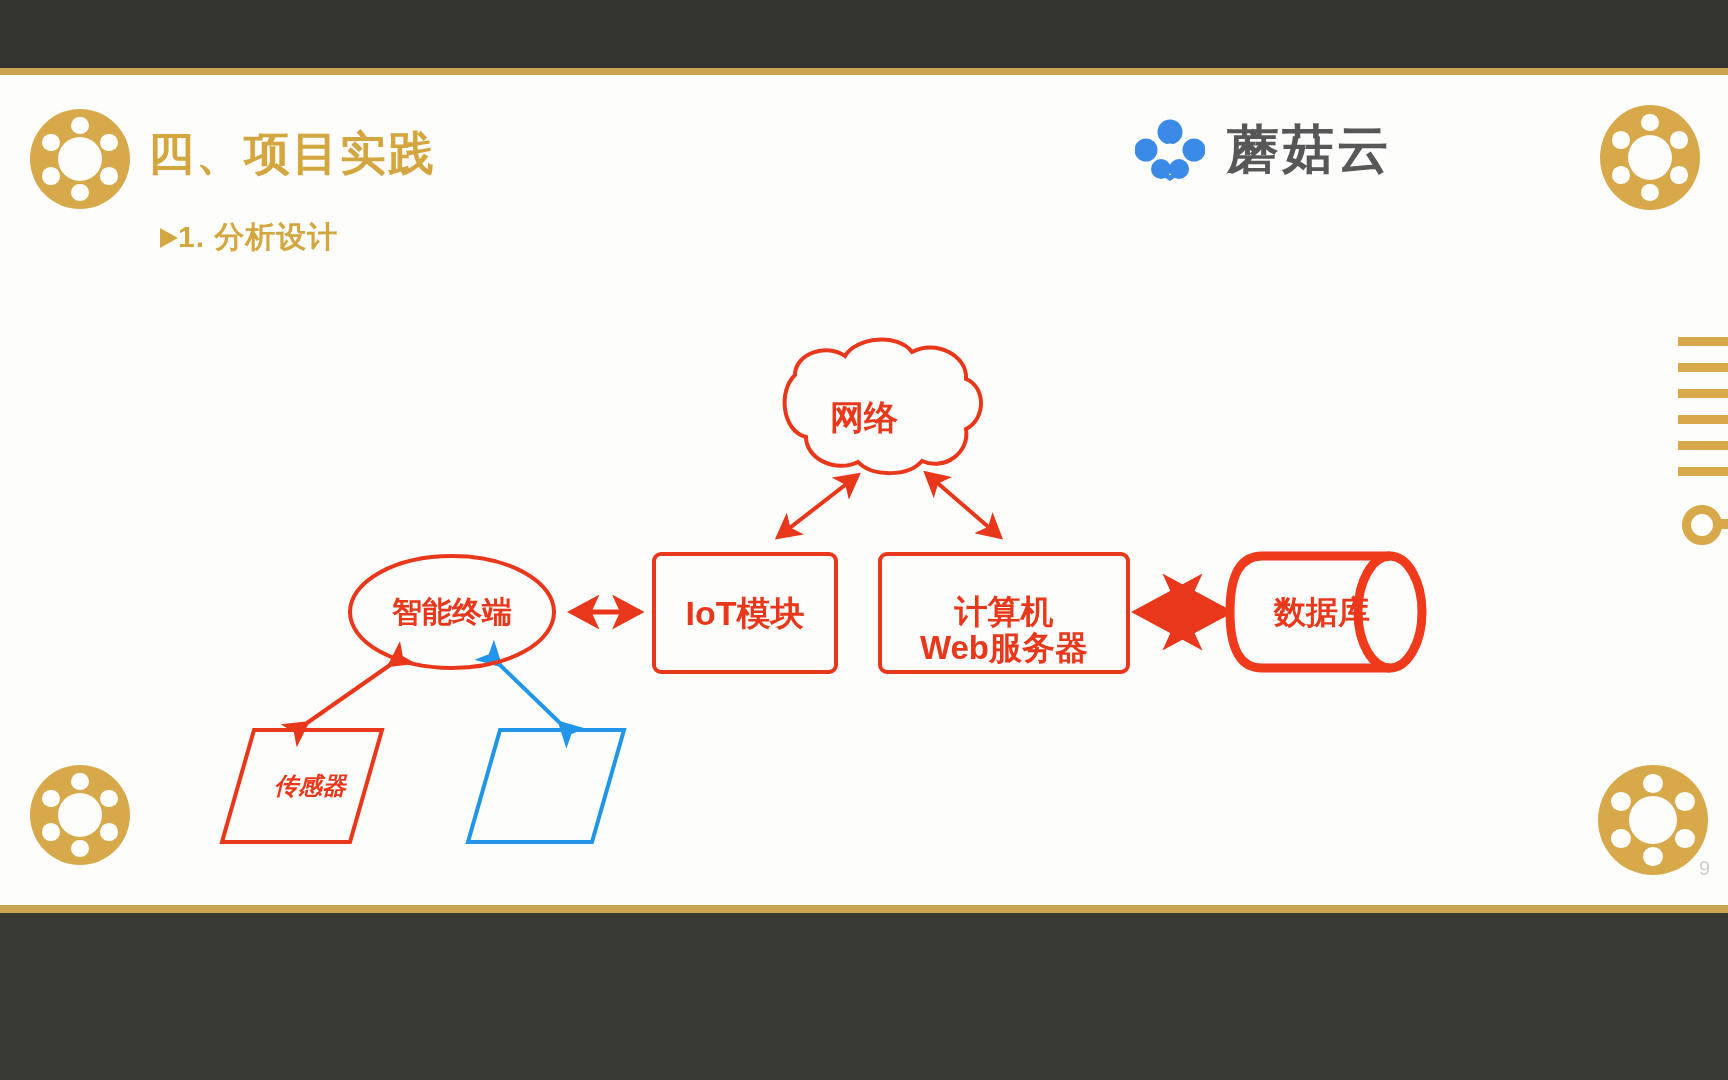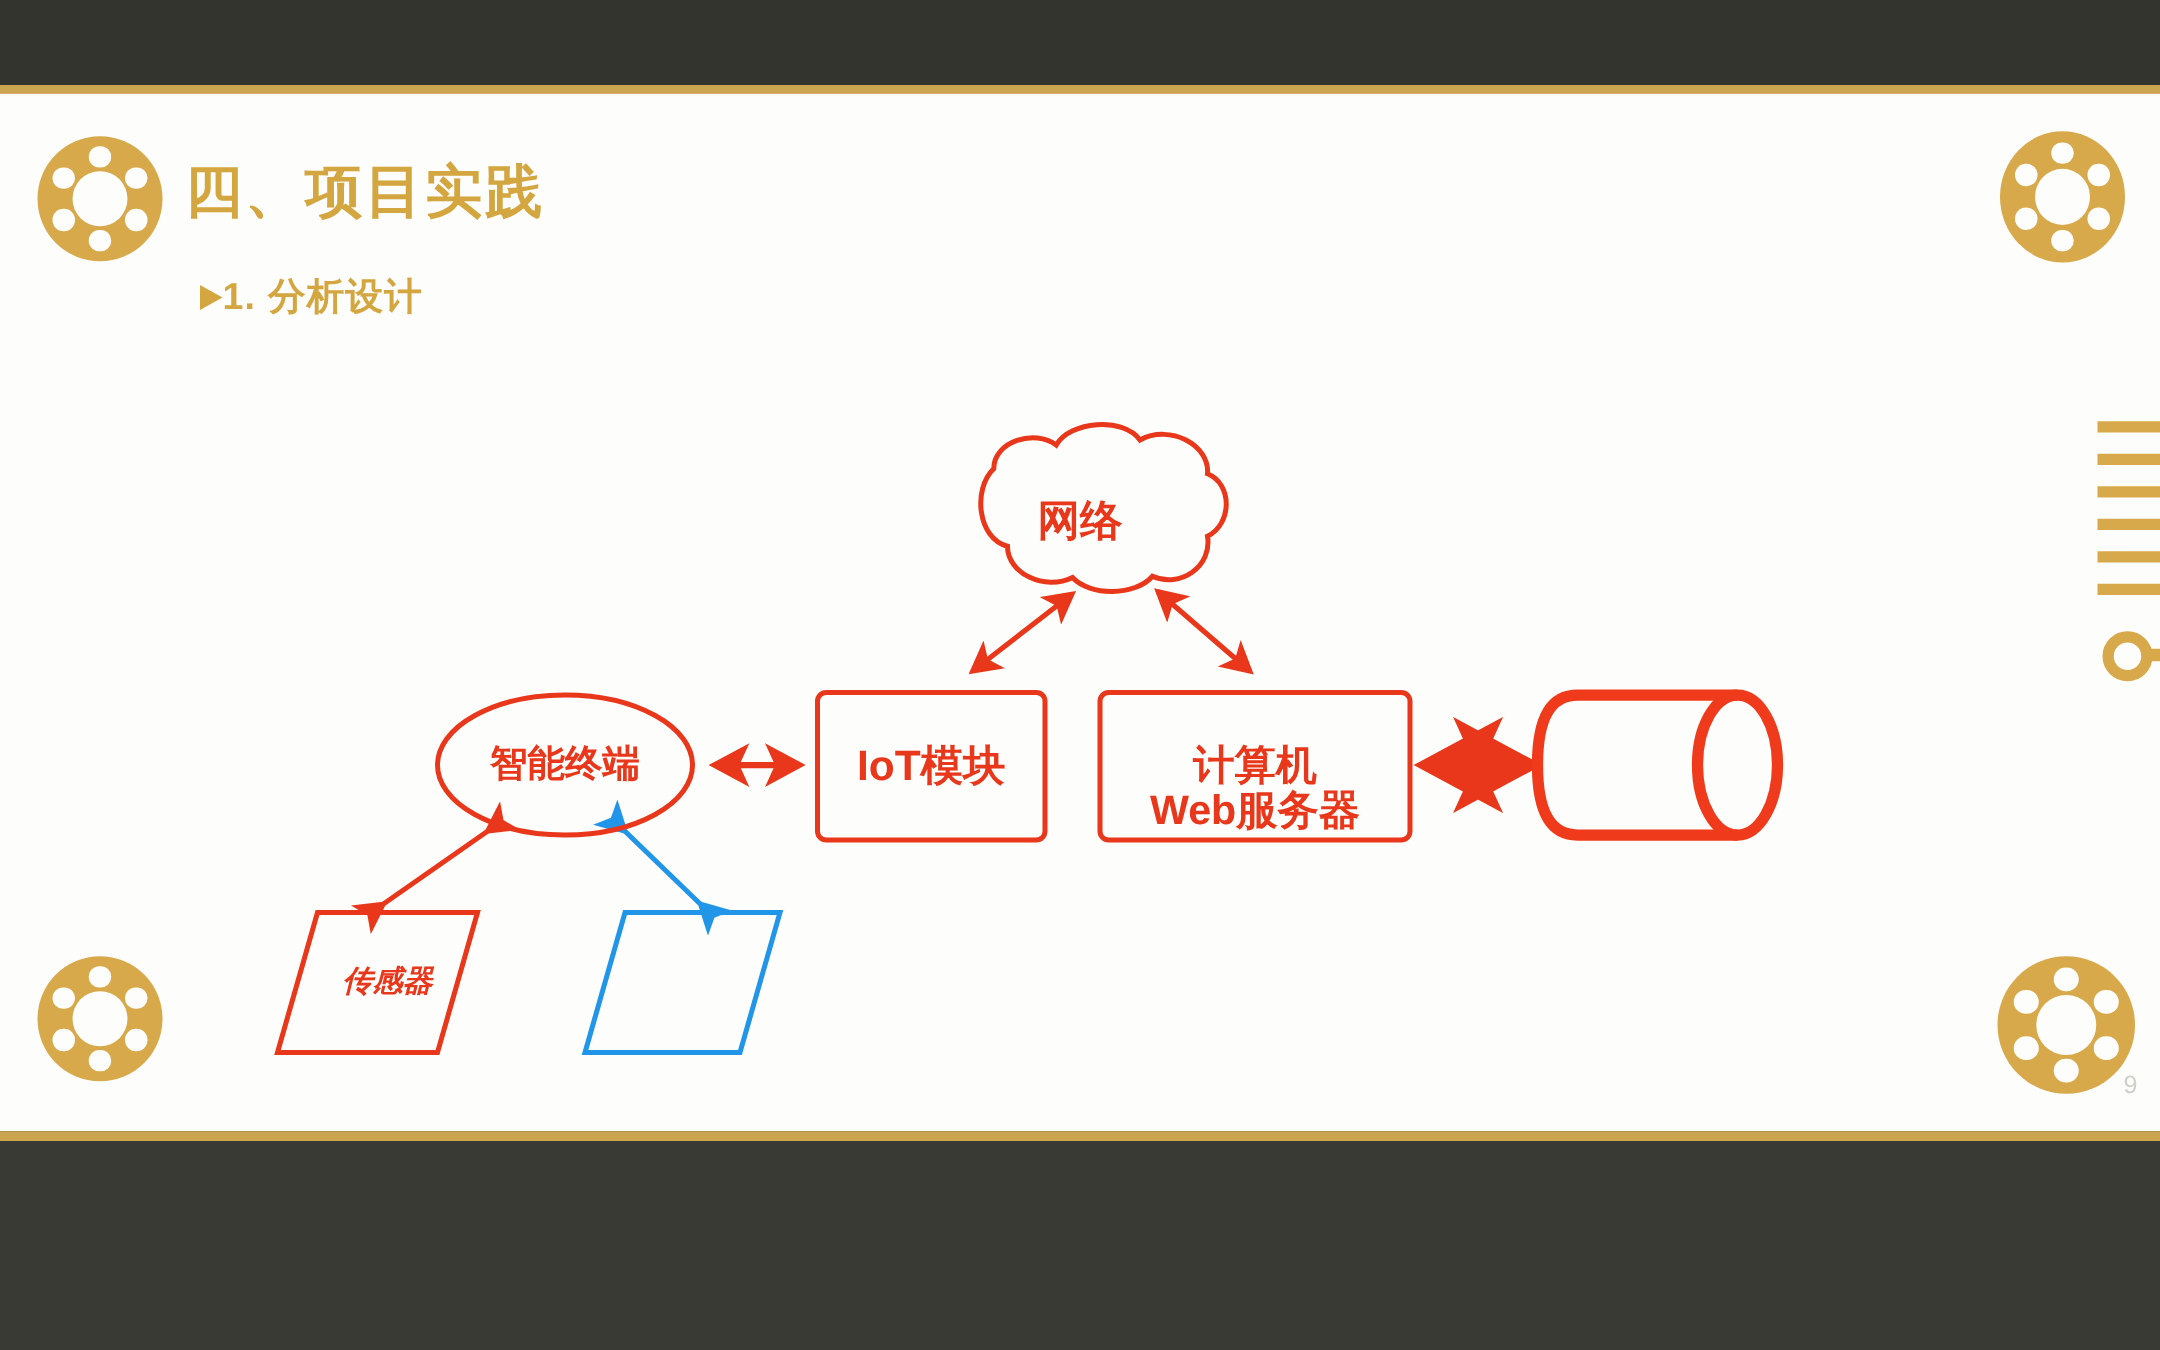--- a/index.html
+++ b/index.html
@@ -12,21 +12,21 @@
     height: 1080px;
     overflow: hidden;
     font-family: "Liberation Sans", "DejaVu Sans", sans-serif;
   }
 
   
   #stage {
     position: relative;
     width: 1728px;
     height: 892px;
-    background: #ef4444;
+    background: #000000;
   }
 
   .band-top {
     position: absolute;
     left: 0; top: 0;
     width: 1728px; height: 68px;
     background: #34342f;
   }
   .rule-top {
     position: absolute;
@@ -263,20 +263,32 @@
     <div id="key-right"></div>
     <div id="key-right-stem"></div>
 
     <div id="slide-title">四、项目实践</div>
 
     <div id="bullet-row">
       <div id="bullet-arrow"></div>
       <div id="bullet-text">1. 分析设计</div>
     </div>
 
+    <div id="brand">
+      <svg width="70" height="62" viewBox="0 0 70 62">
+        <circle cx="35" cy="13" r="12.5" fill="#3b8ae8"></circle>
+        <circle cx="11" cy="31" r="11.5" fill="#3b8ae8"></circle>
+        <circle cx="59" cy="31" r="11.5" fill="#3b8ae8"></circle>
+        <circle cx="26" cy="50" r="10" fill="#3b8ae8"></circle>
+        <circle cx="44" cy="50" r="10" fill="#3b8ae8"></circle>
+        <path d="M26 56 L35 62 L44 56 Z" fill="#3b8ae8"></path>
+        <circle cx="35" cy="33" r="8.5" fill="#fdfdfb"></circle>
+      </svg>
+      <div id="brand-name">蘑菇云</div>
+    </div>
 
     <svg id="diagram" viewBox="0 0 1728 830">
       <defs>
         <marker id="ah-red" markerWidth="7" markerHeight="7" refX="5.6" refY="3.5" orient="auto" markerUnits="strokeWidth">
           <path d="M0,0 L6.5,3.5 L0,7 L1.6,3.5 Z" fill="#e8371a"></path>
         </marker>
         <marker id="ah-red-s" markerWidth="7" markerHeight="7" refX="1" refY="3.5" orient="auto" markerUnits="strokeWidth">
           <path d="M6.5,0 L0,3.5 L6.5,7 L4.9,3.5 Z" fill="#e8371a"></path>
         </marker>
         <marker id="ah-blue" markerWidth="7" markerHeight="7" refX="5.6" refY="3.5" orient="auto" markerUnits="strokeWidth">
@@ -328,20 +340,21 @@
 
     <div class="node-label lbl-red" style="left:748px; top:278px; width:232px; height:128px; font-size:34px;">网络</div>
 
     <div class="node-label lbl-red" style="left:350px; top:477px; width:204px; height:120px; font-size:30px;">智能终端</div>
 
     <div class="node-label lbl-red" style="left:654px; top:479px; width:182px; height:118px; font-size:34px;">IoT模块</div>
 
     <div class="node-label lbl-red" style="left:880px; top:496px; width:248px; height:118px; font-size:33px;">计算机
 Web服务器</div>
 
+    <div class="node-label lbl-red" style="left:1248px; top:481px; width:148px; height:112px; font-size:32px;">数据库</div>
 
     <div class="node-label lbl-red" style="left:230px; top:655px; width:160px; height:112px; font-size:24px;font-style:italic;">传感器</div>
 
 
     <div id="page-num">9</div>
   </div>
 
   <div class="rule-bottom"></div>
   <div class="band-bottom"></div>
 

